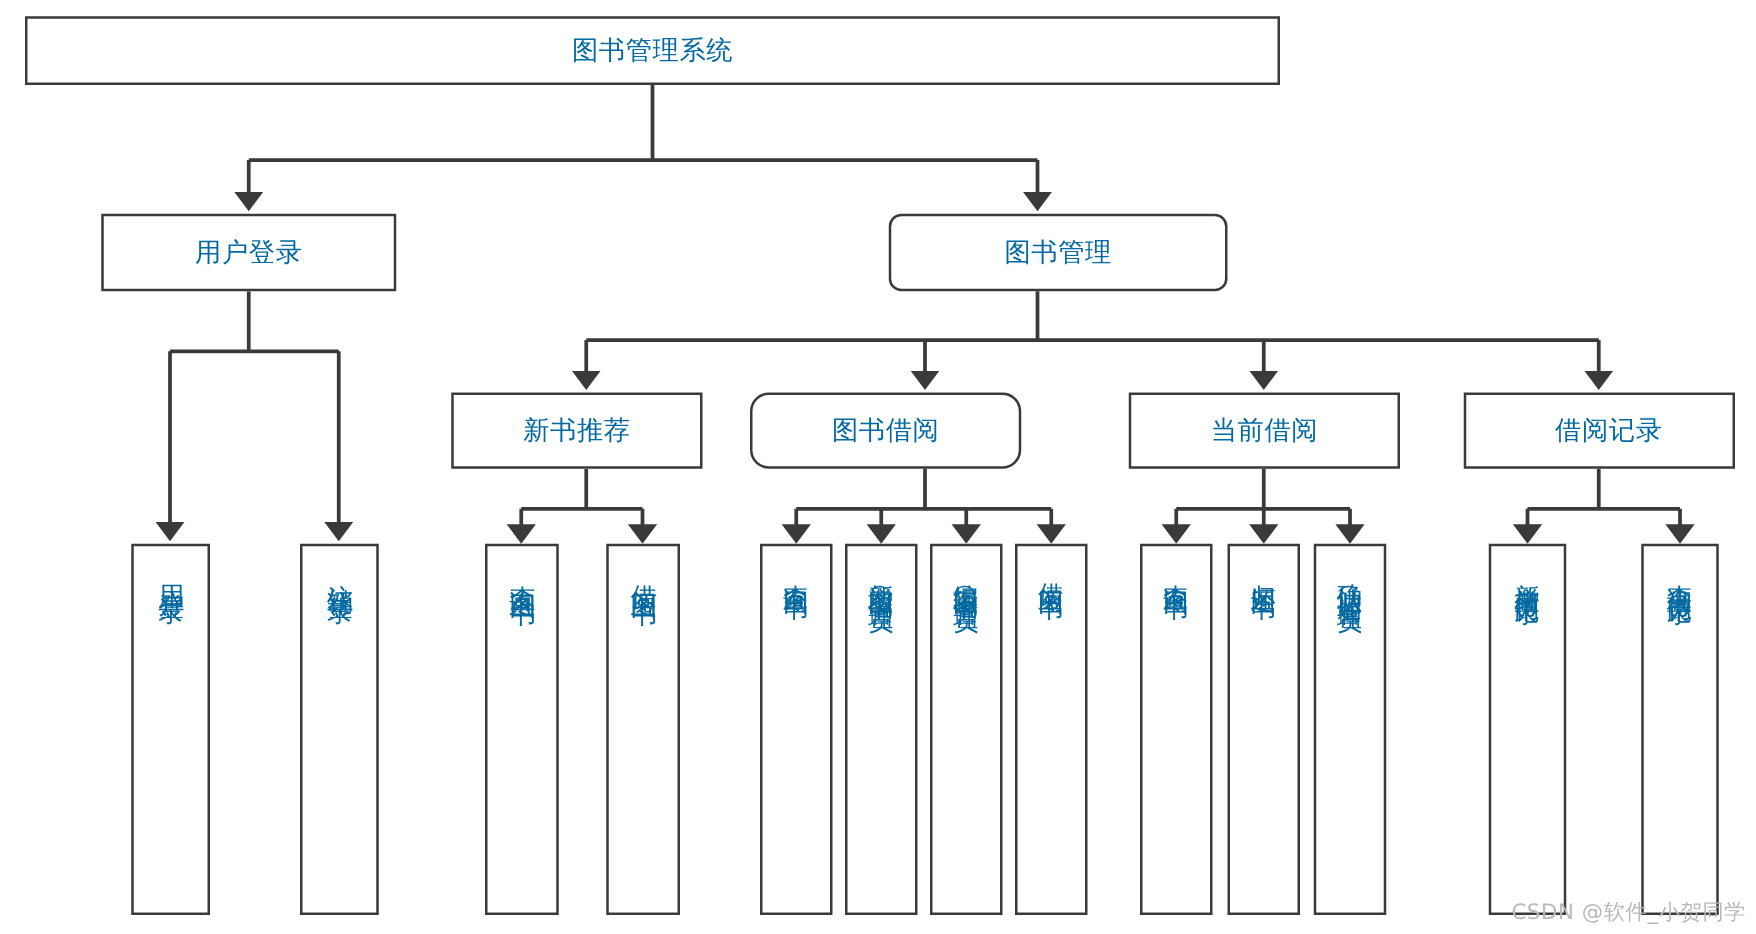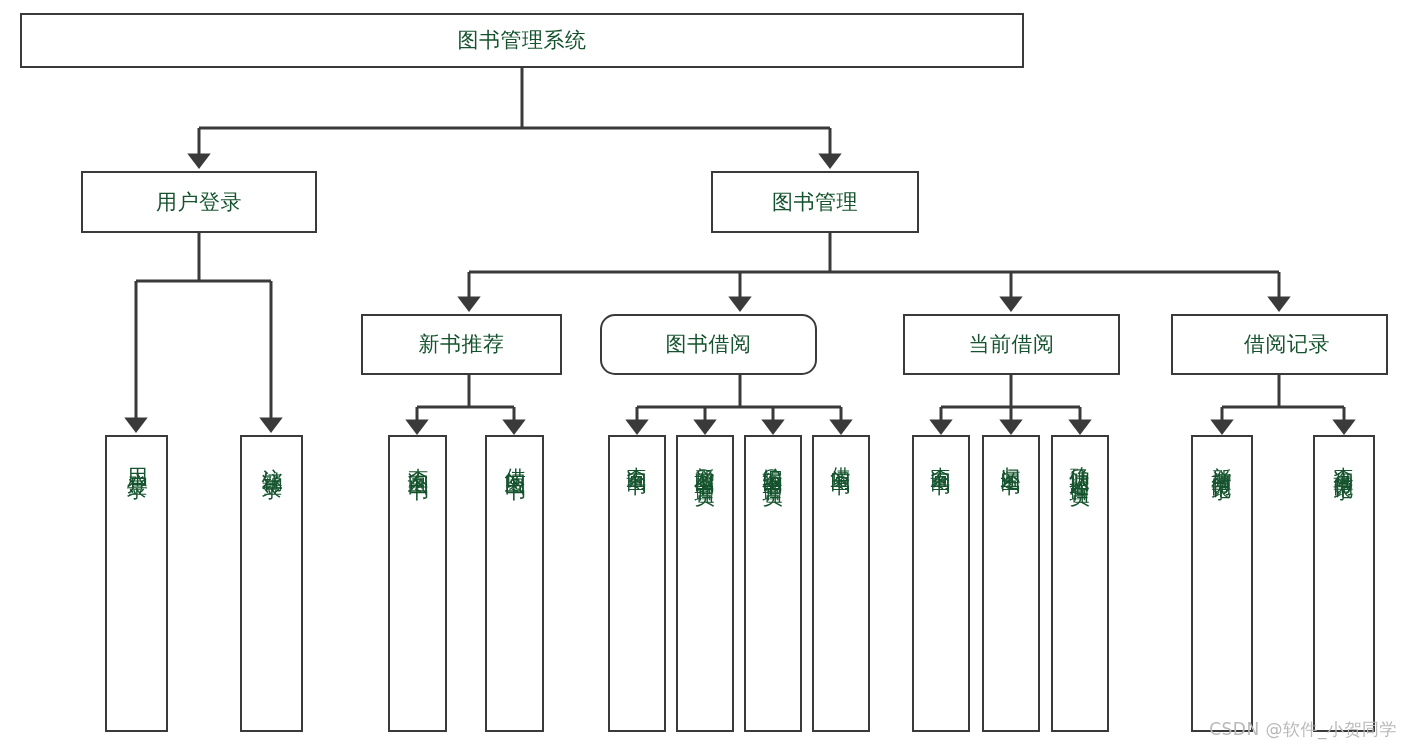--- a/index.html
+++ b/index.html
@@ -32,40 +32,40 @@
     display: flex;
     align-items: center;
     justify-content: center;
     z-index: 3;
   }
 
   .node-label {
     font-size: 21px;
     line-height: 1.18;
     letter-spacing: 0.5px;
-    color: #14532d;
+    color: #0369a1;
     white-space: nowrap;
     text-align: center;
   }
 
   
   .node.root {
     left: 20px;
     top: 13px;
     width: 1004px;
     height: 55px;
   }
 
   
   .node.lvl2 {
     top: 171px;
     height: 62px;
   }
   .node.lvl2.n-login  { left: 81px;  width: 236px; }
-  .node.lvl2.n-books  { left: 711px; width: 208px; }
+  .node.lvl2.n-books  { left: 711px; width: 271px; border-radius: 10px; }
 
   
   .node.lvl3 {
     top: 314px;
     height: 61px;
   }
   .node.lvl3.n-new     { left: 361px;  width: 201px; }
   .node.lvl3.n-borrow  { left: 600px;  width: 217px; border-radius: 15px; }
   .node.lvl3.n-current { left: 903px;  width: 217px; }
   .node.lvl3.n-record  { left: 1171px; width: 217px; padding-left: 15px; }

